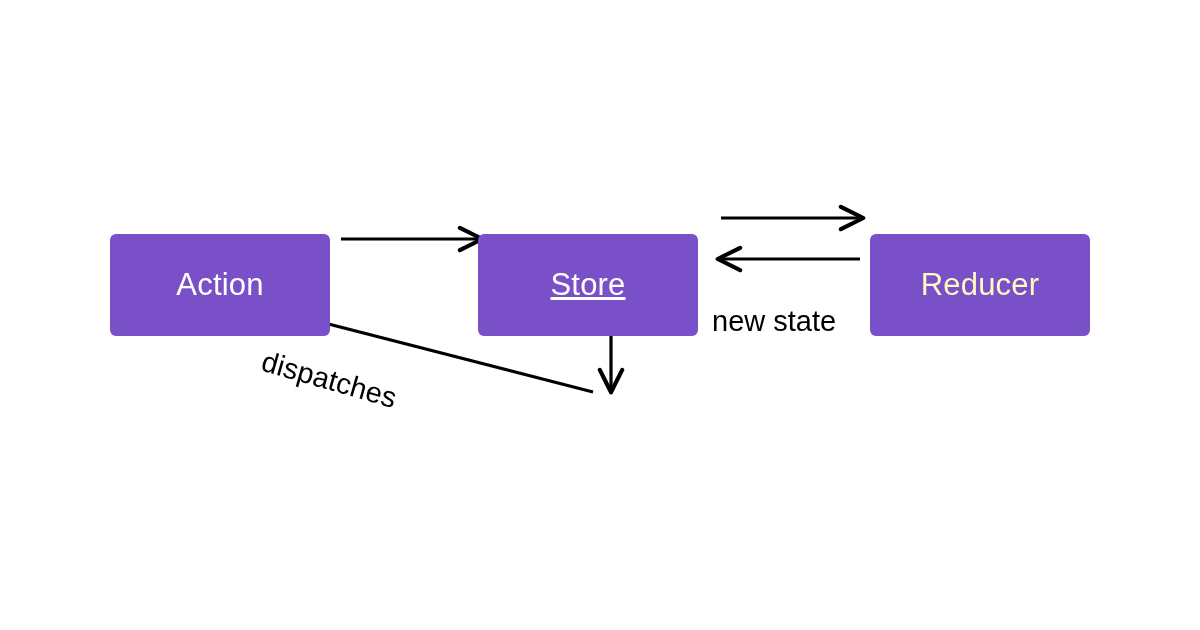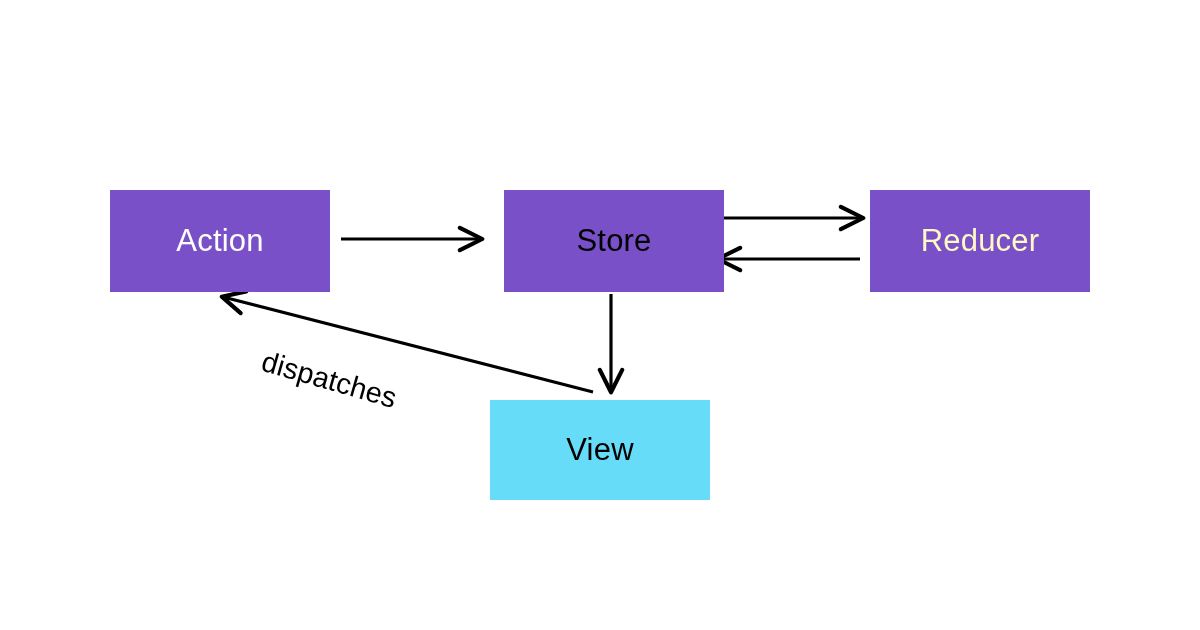--- a/index.html
+++ b/index.html
@@ -24,42 +24,44 @@
     left: 0;
     top: 0;
     width: 1200px;
     height: 630px;
   }
   .node-box {
     position: absolute;
     display: flex;
     align-items: center;
     justify-content: center;
-    border-radius: 0;
+    border-radius: 6px;
     box-sizing: border-box;
     font-size: 31px;
     font-weight: 400;
     letter-spacing: 0.2px;
     user-select: none;
+    margin-top: 44px;
   }
   .node-action {
     left: 110px;
     top: 190px;
     width: 220px;
     height: 102px;
     background: #7950c8;
     color: #ffffff;
   }
   .node-store {
-    left: 504px;
+    left: 478px;
     top: 190px;
     width: 220px;
     height: 102px;
     background: #7950c8;
-    color: #000000;
+    color: #ffffff;
+    text-decoration: underline;
   }
   .node-reducer {
     left: 870px;
     top: 190px;
     width: 220px;
     height: 102px;
     background: #7950c8;
     color: #fef9c3;
   }
   .node-view {
@@ -121,21 +123,19 @@
   </div>
 
   <div class="node-box node-store">
     <span>Store</span>
   </div>
 
   <div class="node-box node-reducer">
     <span>Reducer</span>
   </div>
 
-  <div class="node-box node-view">
-    <span>View</span>
-  </div>
 
 
+  <div class="edge-label label-new-state">new state</div>
 
   <div class="edge-label label-dispatches">dispatches</div>
 
 </div>
 
 </body></html>

